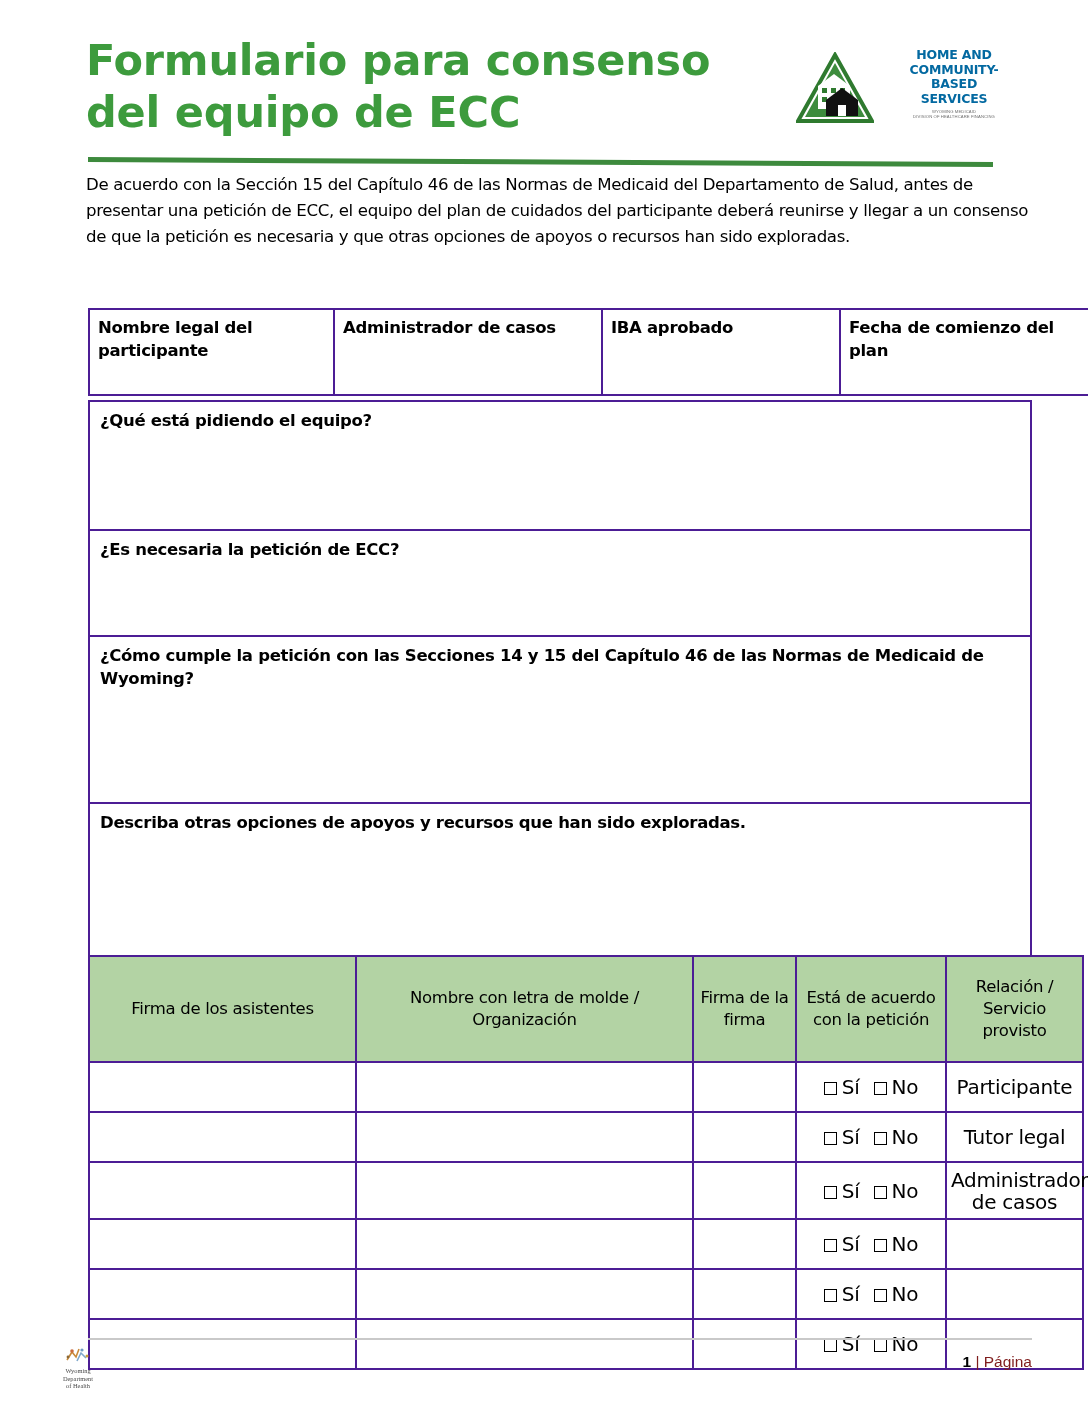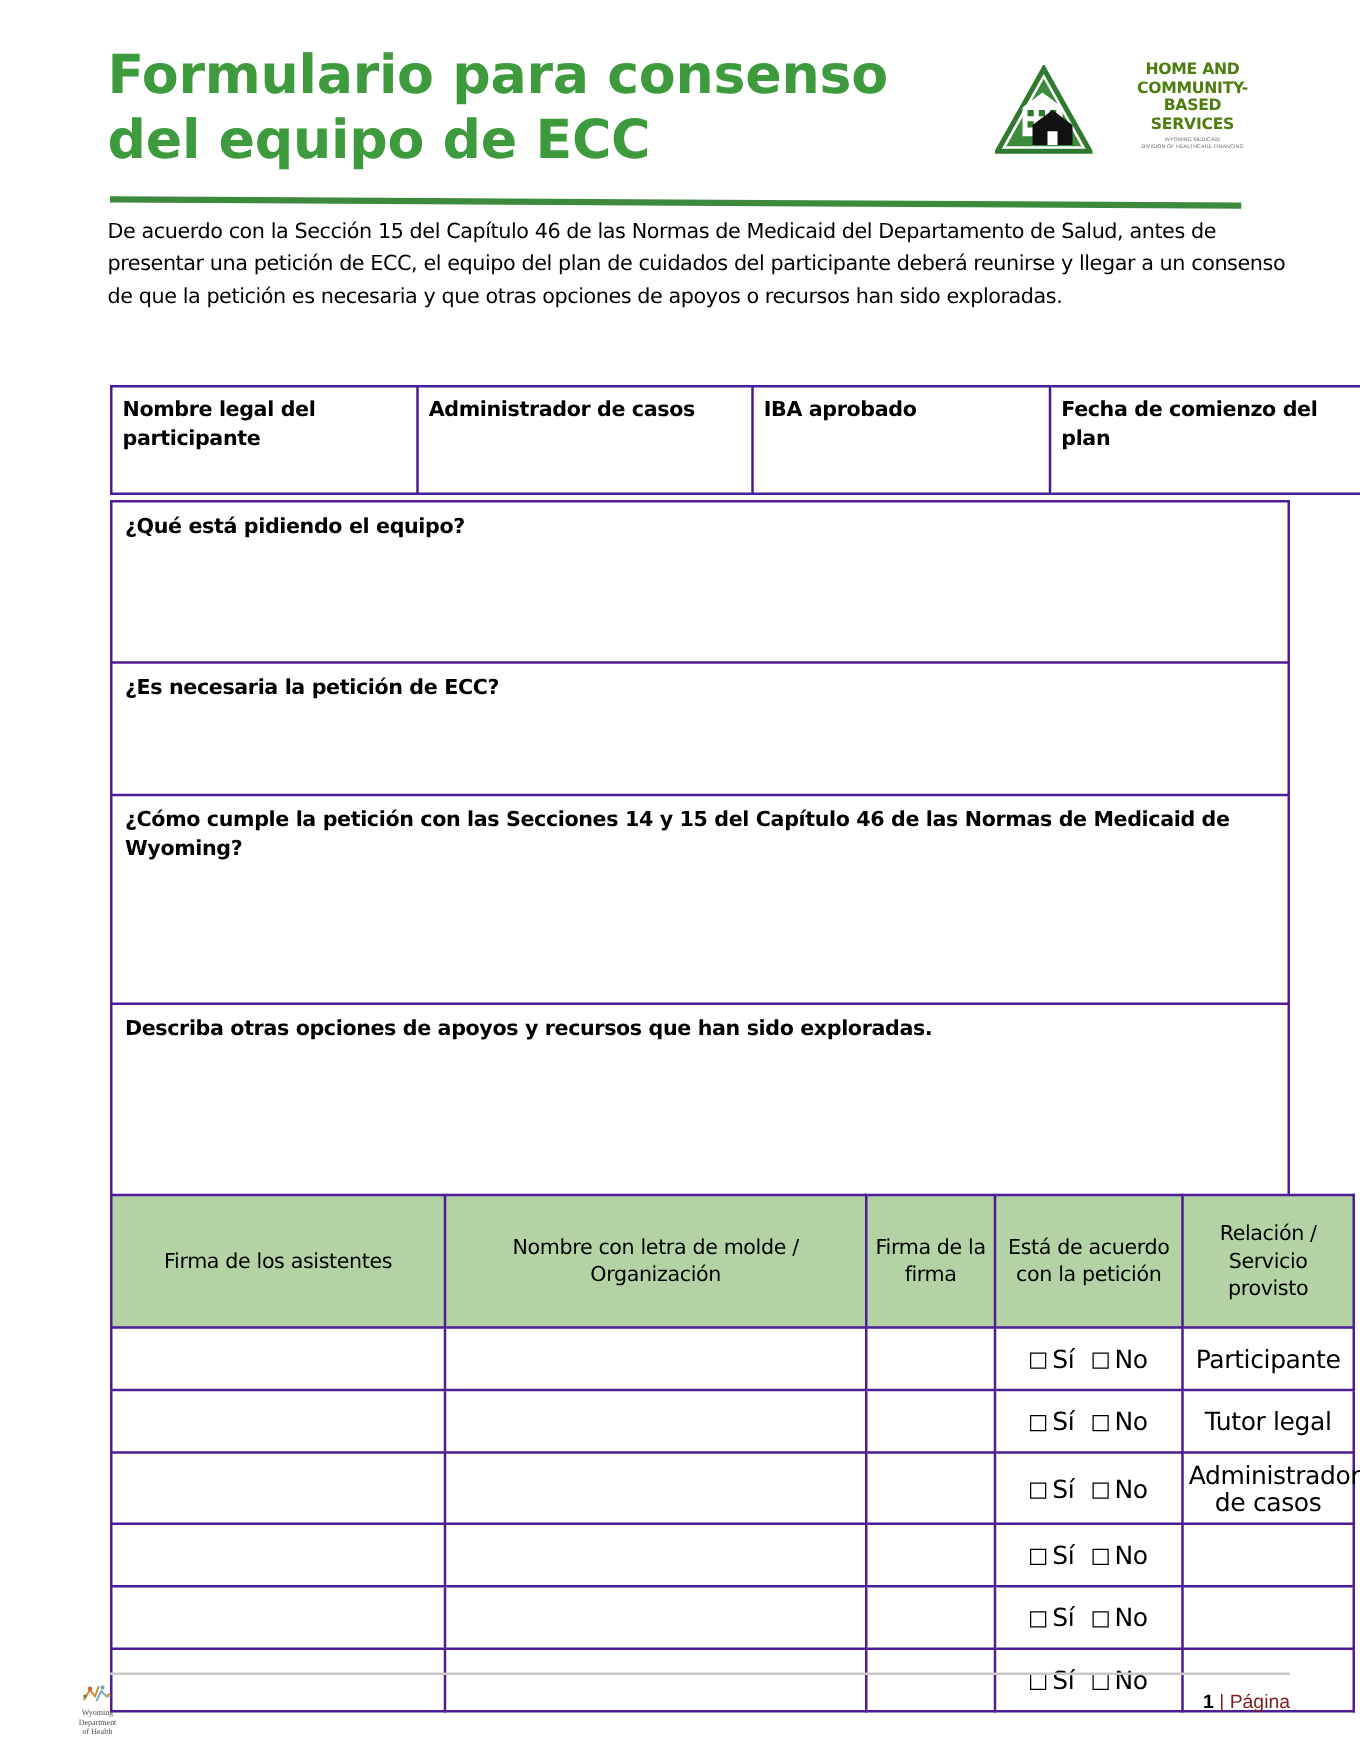--- a/index.html
+++ b/index.html
@@ -63,21 +63,21 @@
     left: 84px;
     top: 10px;
     width: 160px;
     text-align: center;
   }
   .hcbs-name {
     font-size: 12.5px;
     line-height: 14.5px;
     font-weight: bold;
     letter-spacing: -0.2px;
-    color: #4d7c0f;
+    color: #0369a1;
     font-family: "DejaVu Sans", sans-serif;
   }
   .hcbs-sub {
     margin-top: 3px;
     font-size: 4.2px;
     line-height: 5.2px;
     color: #6e6e6e;
     letter-spacing: 0.1px;
   }
 

